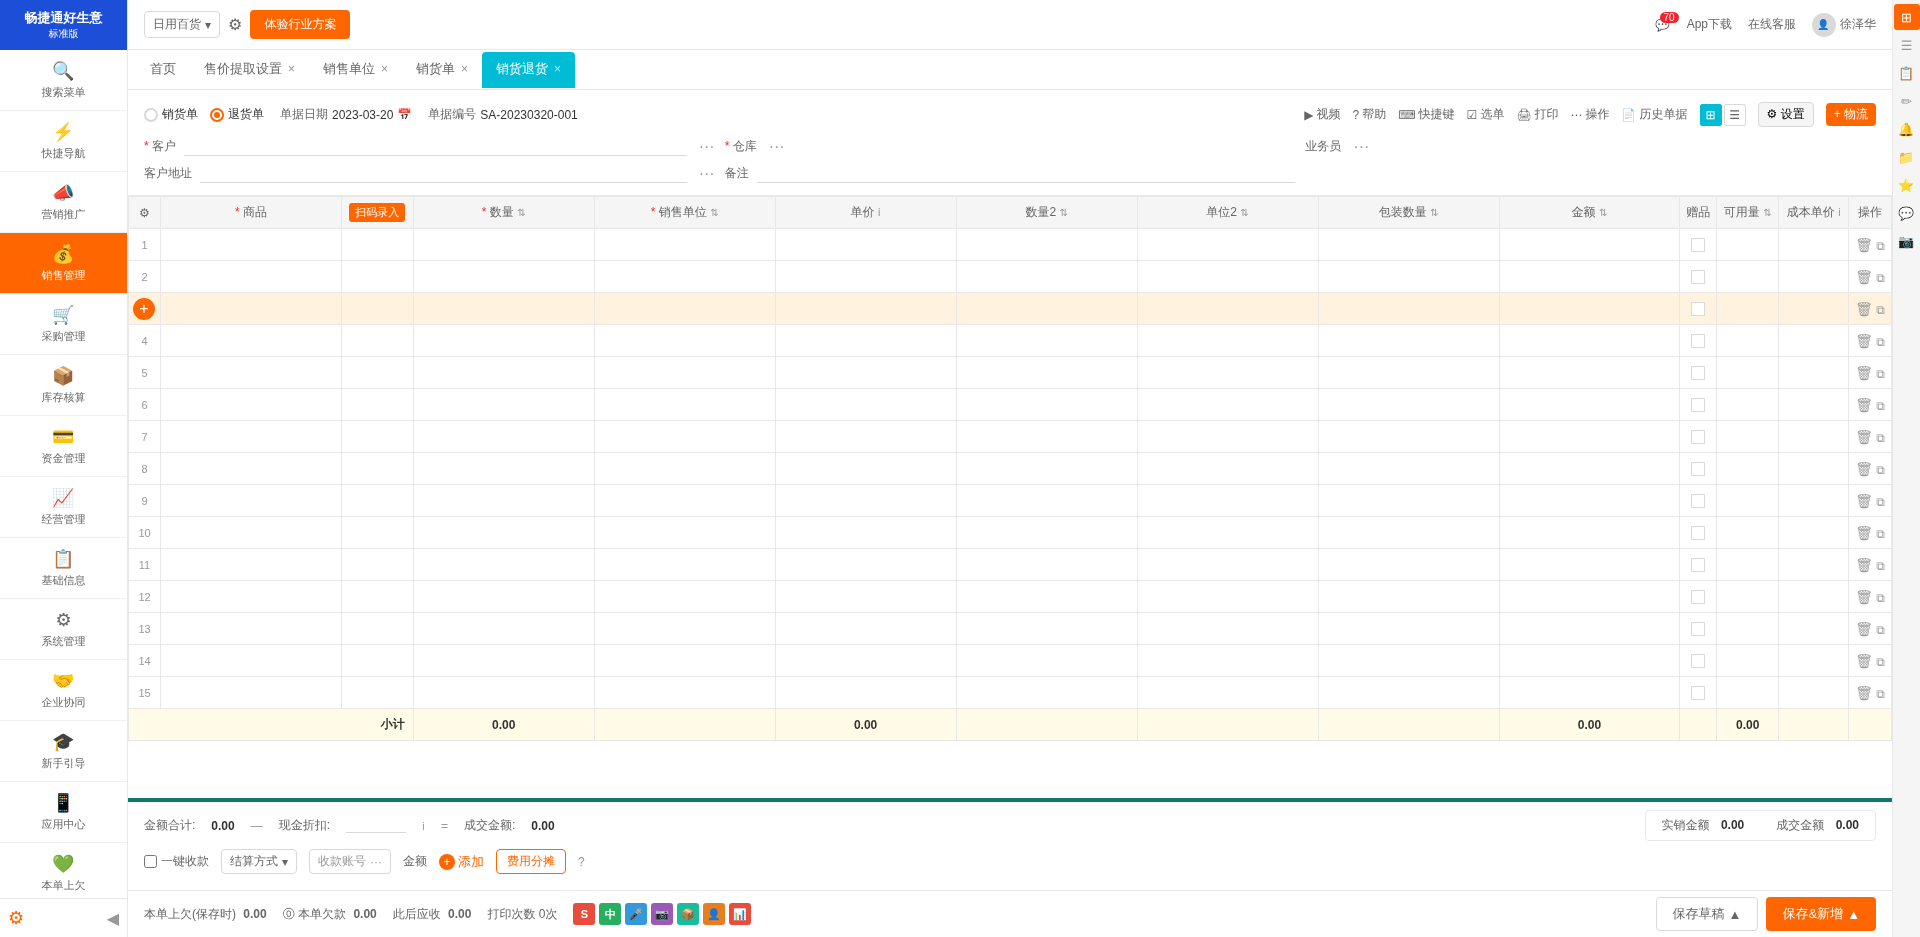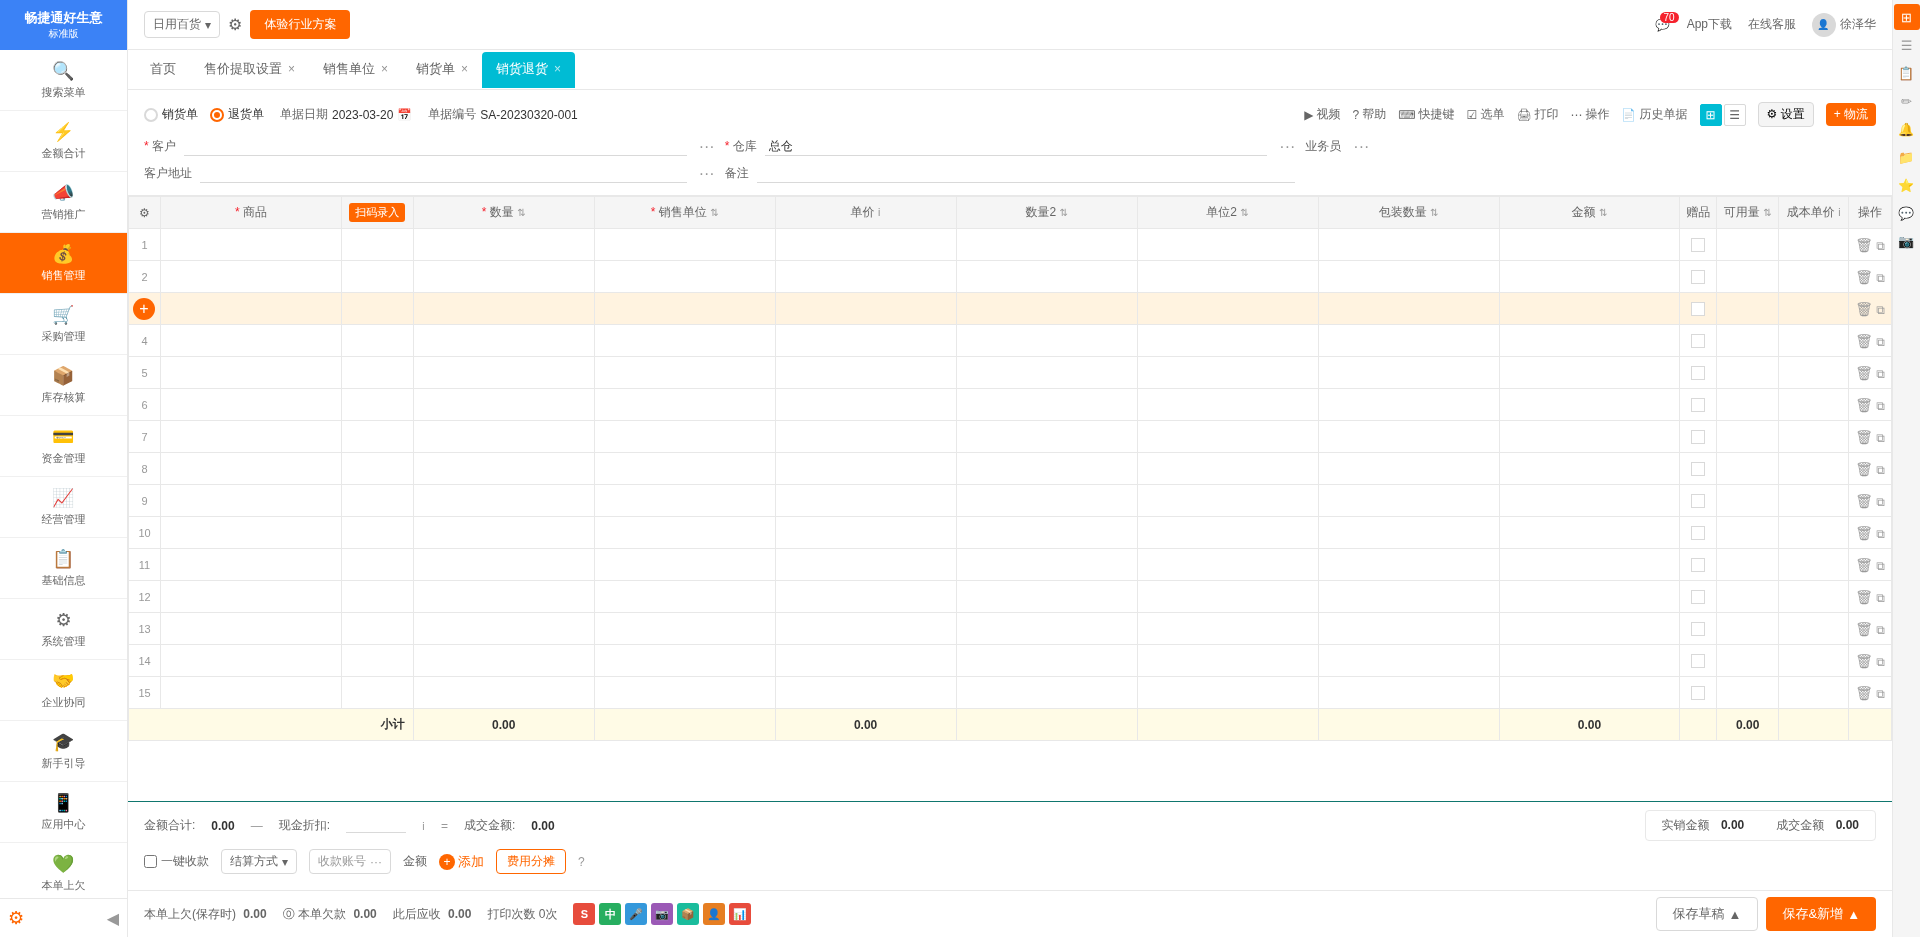--- a/index.html
+++ b/index.html
@@ -1,20 +1,20 @@
 <!DOCTYPE html>
 <html><head>
   <meta charset="utf-8">
   <style>
     * { box-sizing: border-box; margin: 0; padding: 0; }
     body { font-family: 'Microsoft YaHei', Arial, sans-serif; font-size: 12px; background: #f0f2f5; color: #333; display: flex; height: 937px; overflow: hidden; }
 
     
     .sidebar { width: 128px; background: #fff; display: flex; flex-direction: column; border-right: 1px solid #e8e8e8; flex-shrink: 0; }
-    .sidebar-logo { background: #3b82f6; color: #fff; padding: 8px; text-align: center; height: 50px; display: flex; align-items: center; justify-content: center; flex-direction: column; }
+    .sidebar-logo { background: #1d4ed8; color: #fff; padding: 8px; text-align: center; height: 50px; display: flex; align-items: center; justify-content: center; flex-direction: column; }
     .sidebar-logo .logo-title { font-size: 13px; font-weight: bold; }
     .sidebar-logo .logo-sub { font-size: 10px; }
     .sidebar-nav { flex: 1; overflow-y: auto; }
     .sidebar-item { display: flex; flex-direction: column; align-items: center; padding: 10px 4px; cursor: pointer; border-bottom: 1px solid #f0f0f0; color: #666; }
     .sidebar-item.active { background: #ff6600; color: #fff; }
     .sidebar-item .s-icon { font-size: 18px; margin-bottom: 3px; }
     .sidebar-item .s-label { font-size: 11px; }
     .sidebar-bottom { padding: 8px; display: flex; justify-content: space-between; align-items: center; border-top: 1px solid #e8e8e8; }
 
     
@@ -80,21 +80,21 @@
     .add-row-btn { width: 22px; height: 22px; background: #ff6600; color: #fff; border: none; border-radius: 50%; cursor: pointer; font-size: 16px; line-height: 1; display: flex; align-items: center; justify-content: center; }
     .cb-cell { display: flex; align-items: center; justify-content: center; }
     .checkbox { width: 14px; height: 14px; border: 1px solid #d9d9d9; background: #fff; cursor: pointer; }
     .delete-btn { background: none; border: none; cursor: pointer; color: #999; font-size: 14px; }
     .copy-btn { background: none; border: none; cursor: pointer; color: #999; font-size: 12px; }
 
     
     .total-row td { background: #fffbe6; font-weight: bold; }
 
     
-    .bottom-area { background: #fff; border-top: 1px solid #0f766e; padding: 8px 16px; }
+    .bottom-area { background: #fff; border-top: 4px solid #0f766e; padding: 8px 16px; }
     .calc-row { display: flex; align-items: center; gap: 16px; margin-bottom: 8px; }
     .calc-label { color: #666; }
     .calc-val { color: #333; font-weight: bold; }
     .calc-minus { color: #999; }
     .calc-eq { color: #999; }
     .payment-row { display: flex; align-items: center; gap: 12px; margin-bottom: 8px; }
     .one-key-btn { display: flex; align-items: center; gap: 4px; color: #666; font-size: 12px; }
     .payment-method { border: 1px solid #d9d9d9; border-radius: 4px; padding: 3px 8px; font-size: 12px; color: #666; display: flex; align-items: center; gap: 4px; cursor: pointer; }
     .account-field { border: 1px solid #d9d9d9; border-radius: 4px; padding: 3px 8px; font-size: 12px; color: #999; display: flex; align-items: center; gap: 4px; cursor: pointer; }
     .add-btn-sm { color: #ff6600; cursor: pointer; font-size: 13px; display: flex; align-items: center; gap: 3px; }
@@ -135,21 +135,21 @@
     <div class="logo-title">畅捷通好生意</div>
     <div class="logo-sub">标准版</div>
   </div>
   <div class="sidebar-nav" id="sidebar-nav">
       <div class="sidebar-item">
         <span class="s-icon">🔍</span>
         <span class="s-label">搜索菜单</span>
       </div>
       <div class="sidebar-item">
         <span class="s-icon">⚡</span>
-        <span class="s-label">金额合计</span>
+        <span class="s-label">快捷导航</span>
       </div>
       <div class="sidebar-item">
         <span class="s-icon">📣</span>
         <span class="s-label">营销推广</span>
       </div>
       <div class="sidebar-item active">
         <span class="s-icon">💰</span>
         <span class="s-label">销售管理</span>
       </div>
       <div class="sidebar-item">
@@ -314,21 +314,20 @@
       </div>
 
       <div class="form-fields">
         <div class="form-field">
           <span class="field-label required">客户</span>
           <input type="text" class="field-input" placeholder="" style="">
           <span class="field-dots">···</span>
         </div>
         <div class="form-field">
           <span class="field-label required">仓库</span>
-          <input type="text" class="field-input" value="总仓" style="">
           <span class="field-dots">···</span>
         </div>
         <div class="form-field">
           <span class="field-label">业务员</span>
           <span class="field-dots">···</span>
         </div>
       </div>
 
       <div class="form-row2">
         <div class="form-field">

